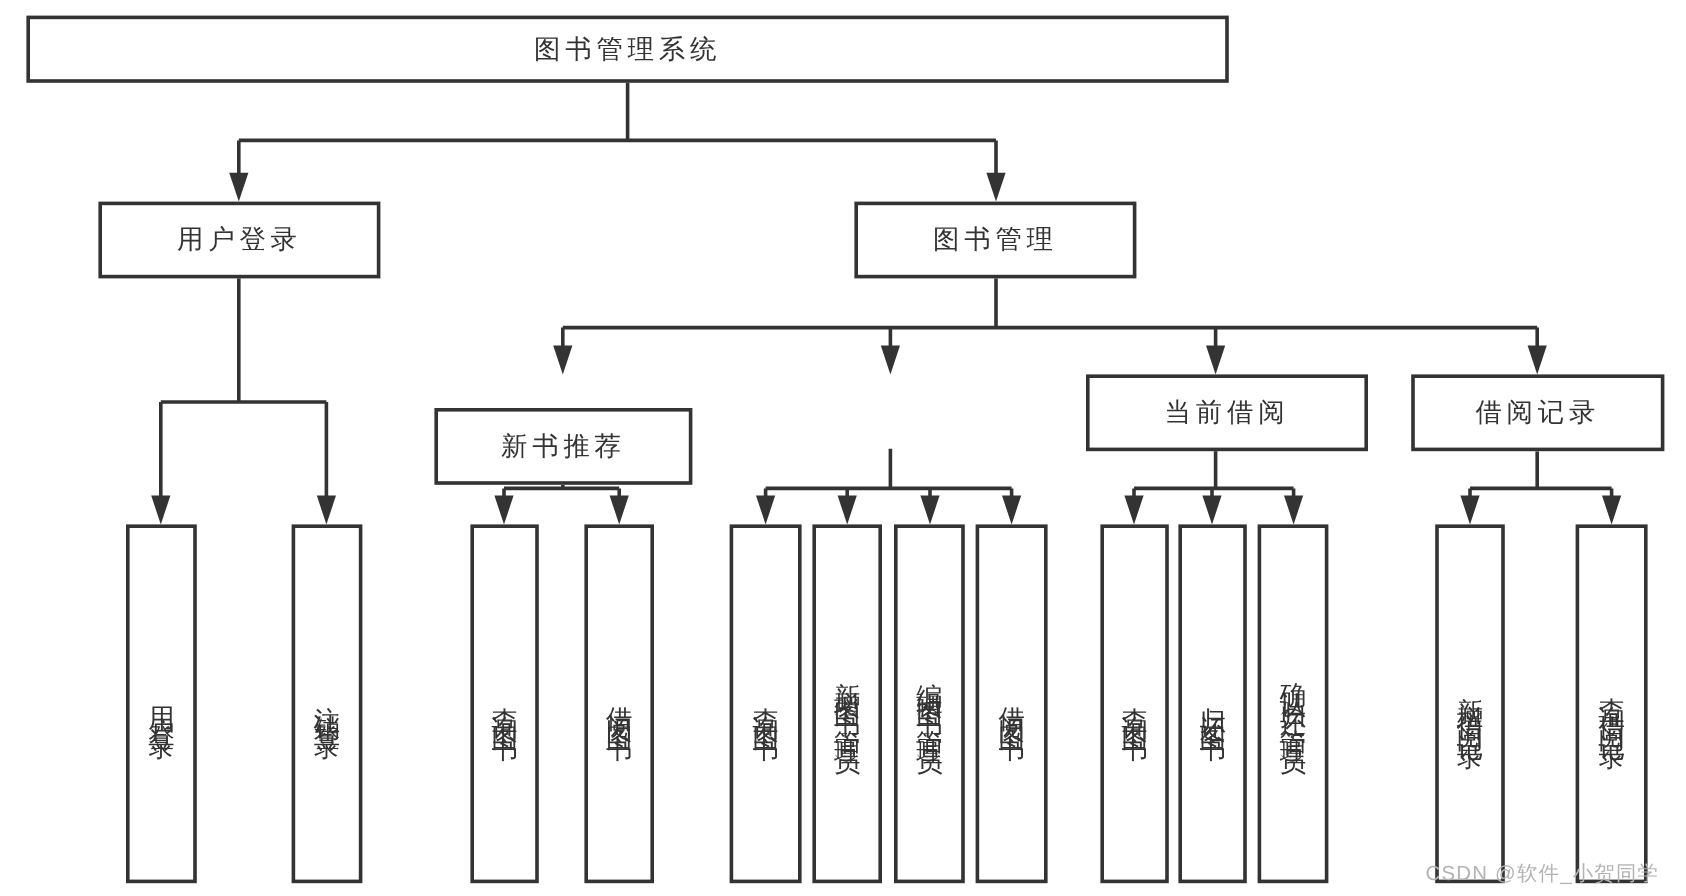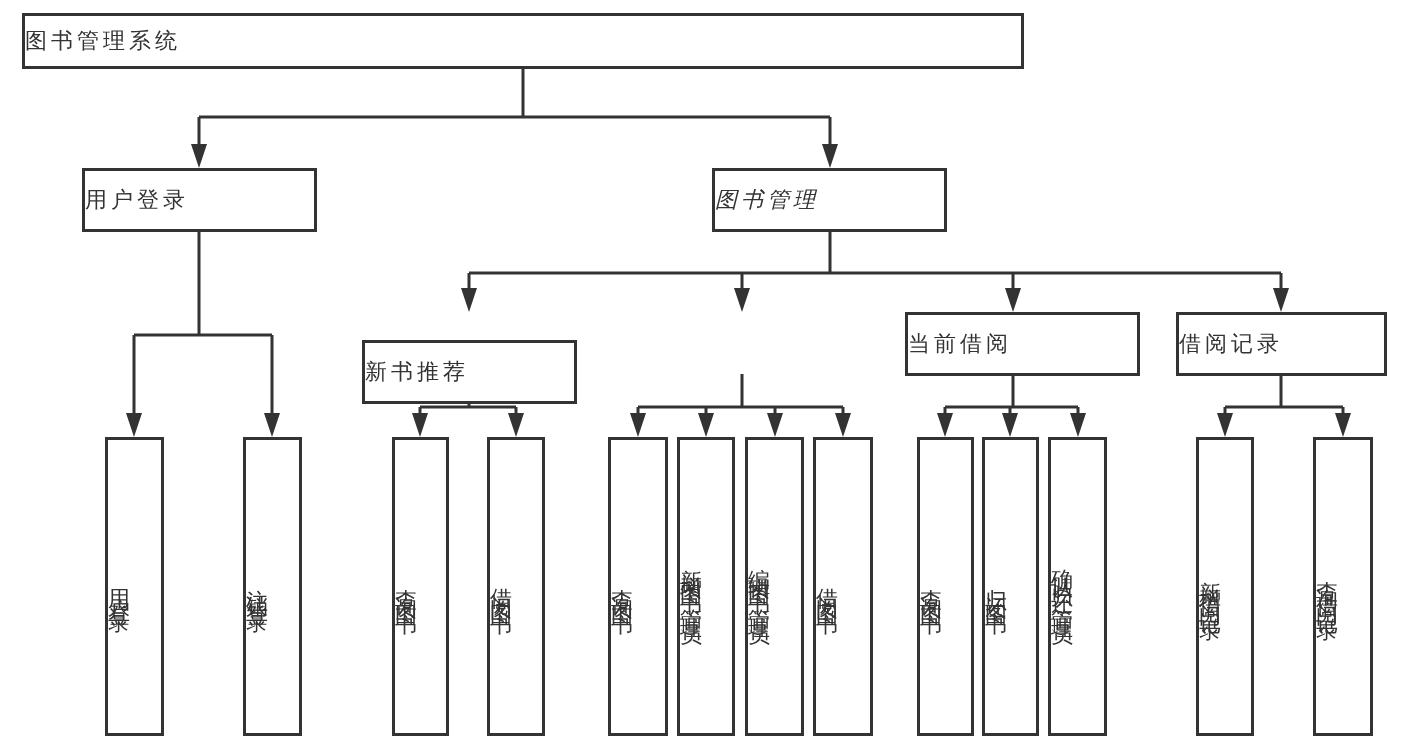--- a/index.html
+++ b/index.html
@@ -15,20 +15,21 @@
   .wires { position: absolute; left: 0; top: 0; width: 1405px; height: 747px; }
   .wires path { stroke: #333333; stroke-width: 3; fill: none; }
   .wires polygon { fill: #333333; stroke: none; }
   .node {
     position: absolute;
     box-sizing: border-box;
     border: 3px solid #333333;
     background: #ffffff;
     display: flex;
     align-items: center;
+    justify-content: center;
   }
   .node .lbl {
     color: #333333;
     font-size: 22px;
     letter-spacing: 4px;
     white-space: nowrap;
     line-height: 1.2;
   }
   .vbox { top: 437px; height: 299px; }
   .vbox .lbl {
@@ -96,21 +97,21 @@
     </g>
   </svg>
 
   <div class="node" style="left:22px; top:13px; width:1002px; height:56px;">
     <span class="lbl">图书管理系统</span>
   </div>
 
   <div class="node" style="left:82px; top:168px; width:235px; height:64px;">
     <span class="lbl">用户登录</span>
   </div>
-  <div class="node" style="left:712px; top:168px; width:235px; height:64px;font-style:italic;">
+  <div class="node" style="left:712px; top:168px; width:235px; height:64px;">
     <span class="lbl">图书管理</span>
   </div>
 
   <div class="node" style="left:362px; top:312px; width:215px; height:64px;margin-top:28px;">
     <span class="lbl">新书推荐</span>
   </div>
   <div class="node" style="left:905px; top:312px; width:235px; height:64px;">
     <span class="lbl">当前借阅</span>
   </div>
   <div class="node" style="left:1176px; top:312px; width:211px; height:64px;">
@@ -154,14 +155,15 @@
     <span class="lbl">确认归还（管理员）</span>
   </div>
 
   <div class="node vbox" style="left:1196px; width:58px;">
     <span class="lbl">新增借阅记录</span>
   </div>
   <div class="node vbox" style="left:1313px; width:60px;">
     <span class="lbl">查询借阅记录</span>
   </div>
 
+  <div class="watermark">CSDN @软件_小贺同学</div>
 
 </div>
 
 </body></html>

